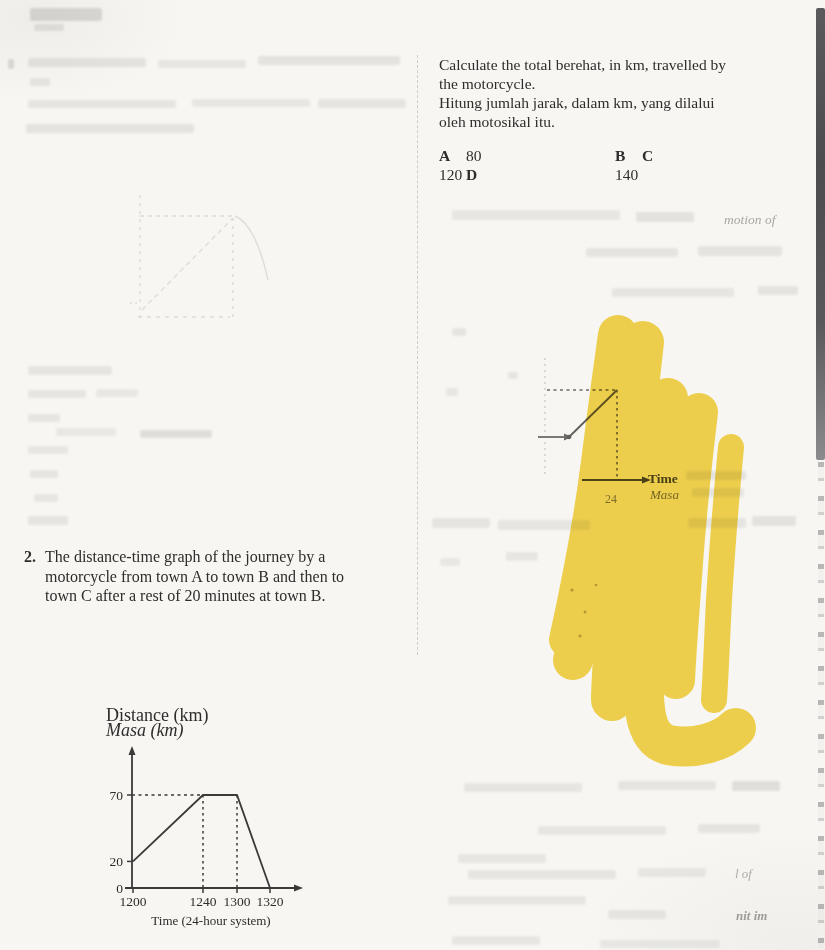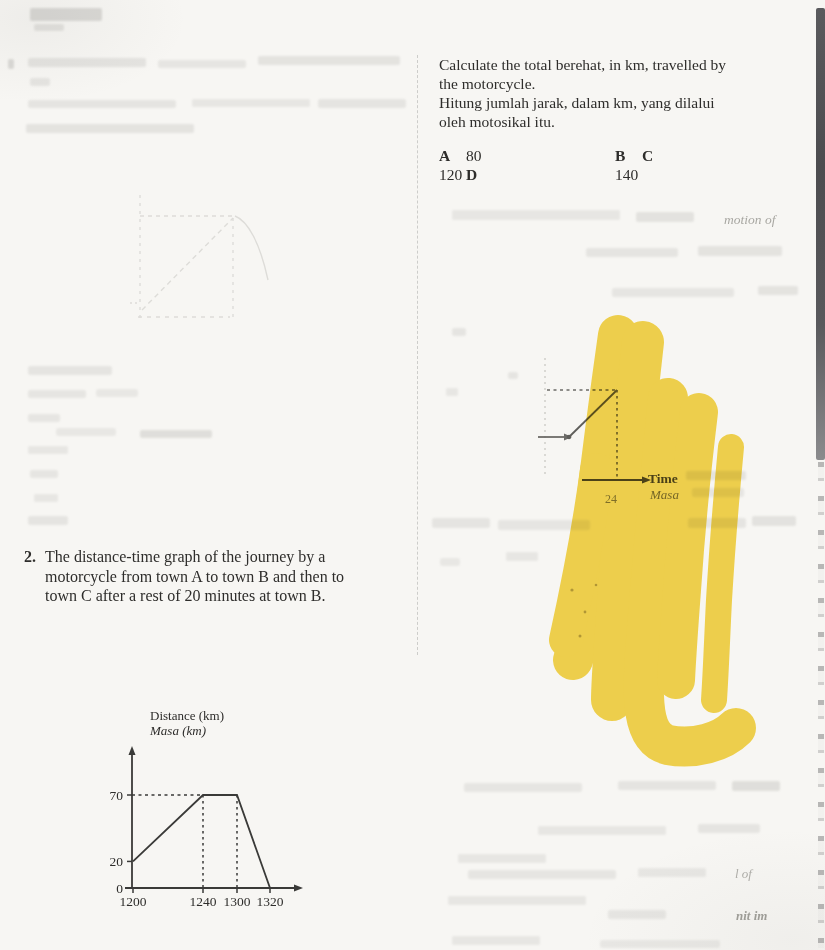--- a/index.html
+++ b/index.html
@@ -37,21 +37,21 @@
     font-size:15.5px;line-height:19px;}
   .opts .letter{font-weight:bold;}
   
   .q2{position:absolute;left:24px;top:547px;width:394px;font-size:16px;line-height:19.5px;}
   .q2 .num{position:absolute;left:0;top:0;font-weight:bold;}
   .q2 .body{padding-left:21px;}
   .q2 .en{white-space:pre-line;}
   .q2 .ms{white-space:pre-line;font-style:italic;word-spacing:4px;}
   
   .graph1{position:absolute;left:95px;top:706px;width:228px;height:244px;}
-  .g1-ylabel{position:absolute;left:11px;top:2px;font-size:13px;line-height:15px;margin-left:44px;}
+  .g1-ylabel{position:absolute;left:11px;top:2px;font-size:18px;line-height:15px;}
   .g1-ylabel .l2{font-style:italic;}
   .graph1 svg{position:absolute;left:0;top:0;}
   .g1-xlabel{position:absolute;left:16px;top:207px;width:200px;text-align:center;
     font-size:13px;line-height:16px;}
   .g1-xlabel .l2{font-style:italic;}
   
   .ghost-graph{position:absolute;left:90px;top:185px;opacity:.75;}
   
   .graph2{position:absolute;left:520px;top:340px;width:240px;height:180px;}
   .graph2 .time-label{position:absolute;left:128px;top:131px;font-size:13.5px;color:#4c4b48;font-weight:bold;}
@@ -222,16 +222,17 @@
         <line x1="32" y1="89" x2="37" y2="89" stroke="#3a3a38" stroke-width="1.5"></line>
         <text x="28" y="186.5" text-anchor="end" font-family="&quot;Liberation Serif&quot;, serif" font-size="13.5px" fill="#2e2d2b">0</text>
         <text x="28" y="159.92857142857144" text-anchor="end" font-family="&quot;Liberation Serif&quot;, serif" font-size="13.5px" fill="#2e2d2b">20</text>
         <text x="28" y="93.5" text-anchor="end" font-family="&quot;Liberation Serif&quot;, serif" font-size="13.5px" fill="#2e2d2b">70</text>
         <text x="38" y="200" text-anchor="middle" font-family="&quot;Liberation Serif&quot;, serif" font-size="13.5px" fill="#2e2d2b">1200</text>
         <text x="108" y="200" text-anchor="middle" font-family="&quot;Liberation Serif&quot;, serif" font-size="13.5px" fill="#2e2d2b">1240</text>
         <text x="142" y="200" text-anchor="middle" font-family="&quot;Liberation Serif&quot;, serif" font-size="13.5px" fill="#2e2d2b">1300</text>
         <text x="175" y="200" text-anchor="middle" font-family="&quot;Liberation Serif&quot;, serif" font-size="13.5px" fill="#2e2d2b">1320</text>
       </svg>
     <div class="g1-xlabel">
+      <div>Time (24-hour system)</div>
     </div>
   </div>
 
 </div>
 
 </body></html>

